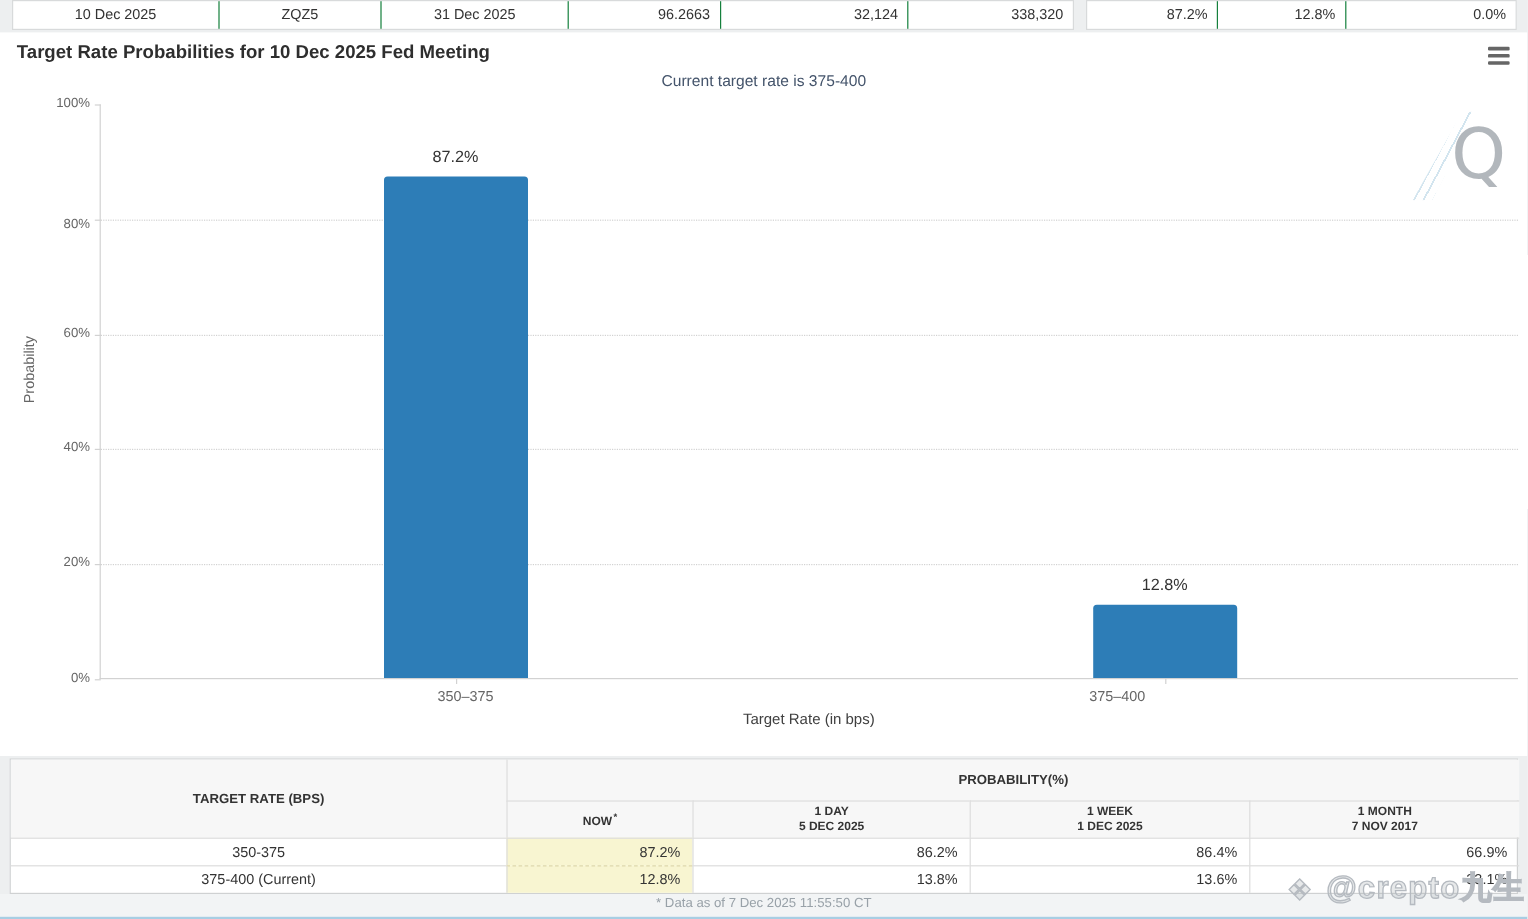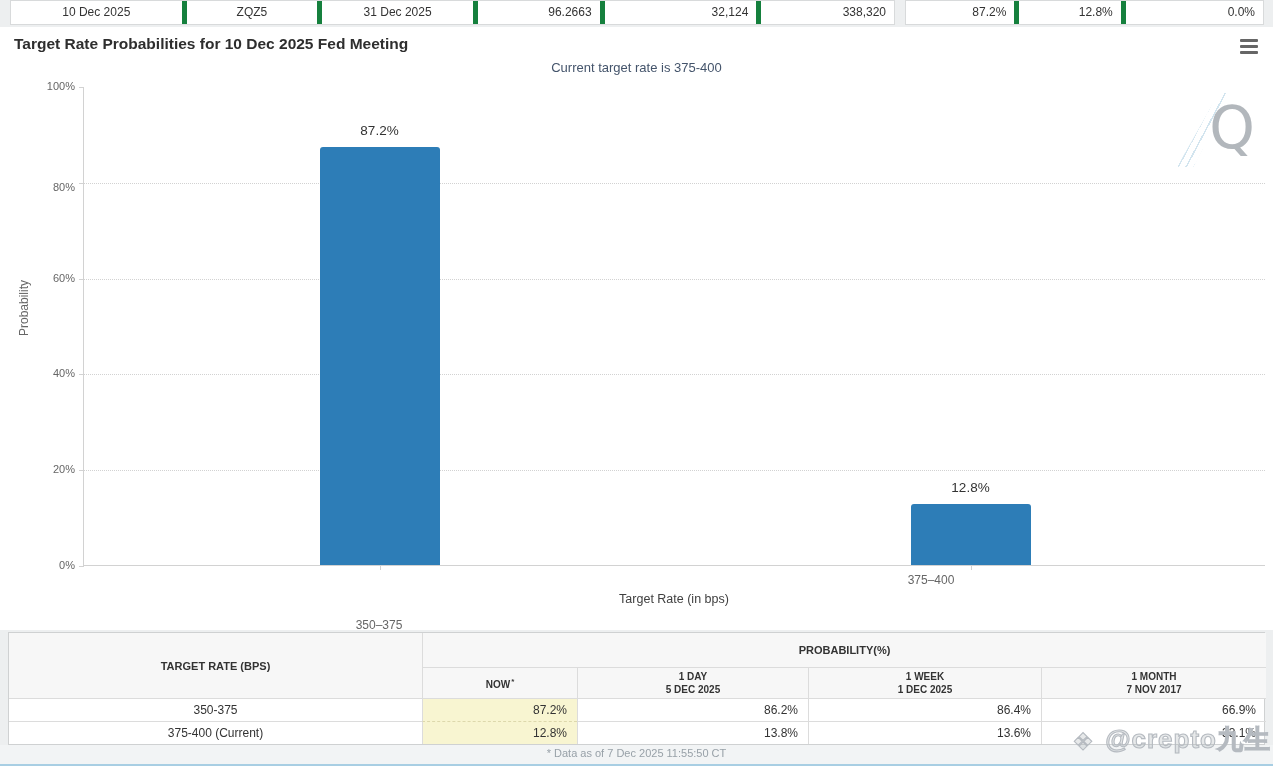--- a/index.html
+++ b/index.html
@@ -5,21 +5,21 @@
   *{margin:0;padding:0;box-sizing:border-box}
   html,body{background:#edeff0}
   .page{position:relative;width:1273px;height:766px;background:#edeff0;overflow:hidden;
         font-family:"Liberation Sans","DejaVu Sans",sans-serif;color:#333}
 
   
   .quote-bar{position:absolute;top:0;left:0;right:0;height:26px}
   .qtable{position:absolute;top:0;height:25px;display:flex;background:#fff;border:1px solid #d8dadb}
   .qleft{left:10px;width:885px}
   .qright{left:905px;width:359px}
-  .qcell{height:100%;line-height:22px;font-size:12px;color:#333;border-left:5px solid #15803d;overflow:hidden}
+  .qcell{height:100%;line-height:22px;font-size:12px;color:#333;border-left:1px solid #15803d;overflow:hidden}
   .qcell:first-child{border-left:none}
   .ac{text-align:center}
   .ar{text-align:right;padding-right:8px}
   .w1{width:171px}.w2{width:136px}.w3{width:156px}.w4{width:127px}.w5{width:157px}.w6{width:138px}
   .w7{width:109px}.w8{width:107px}.w9{width:143px}
 
   
   .chart-card{position:absolute;top:27px;left:0;right:0;height:603px;background:#fff}
   .chart-title{position:absolute;left:14px;top:8px;font-size:15.5px;font-weight:600;color:#2e2e2e}
   .menu-icon{position:absolute;right:13px;top:12px;width:20px;height:16px;cursor:pointer}
@@ -126,21 +126,21 @@
         <div class="ytick" style="top: 191.6px;"></div>
         <div class="ylab" style="top: 184.6px;">60%</div>
         <div class="gridline" style="top: 95.8px;"></div>
         <div class="ytick" style="top: 95.8px;"></div>
         <div class="ylab" style="top: 94px;">80%</div>
         <div class="ytick" style="top: 0px;"></div>
         <div class="ylab" style="top: -7px;">100%</div>
         <div class="bar" style="left: 235.5px; height: 417.688px; background: rgb(45, 125, 183);"></div>
         <div class="barlabel" style="left: 235.5px; bottom: 426.688px;">87.2%</div>
         <div class="xtick" style="left: 295.5px;"></div>
-        <div class="xlab" style="left: 235px; margin-top: 45px;">350–375</div>
+        <div class="xlab" style="left: 244px;">350–375</div>
         <div class="bar" style="left: 826.5px; height: 61.312px; background: rgb(45, 125, 183);"></div>
         <div class="barlabel" style="left: 826.5px; bottom: 70.312px;">12.8%</div>
         <div class="xtick" style="left: 886.5px;"></div>
         <div class="xlab" style="left: 787px;">375–400</div>
       </div>
 
     <div class="xaxis-title">Target Rate (in bps)</div>
   </div>
 
   <div class="prob-table">

